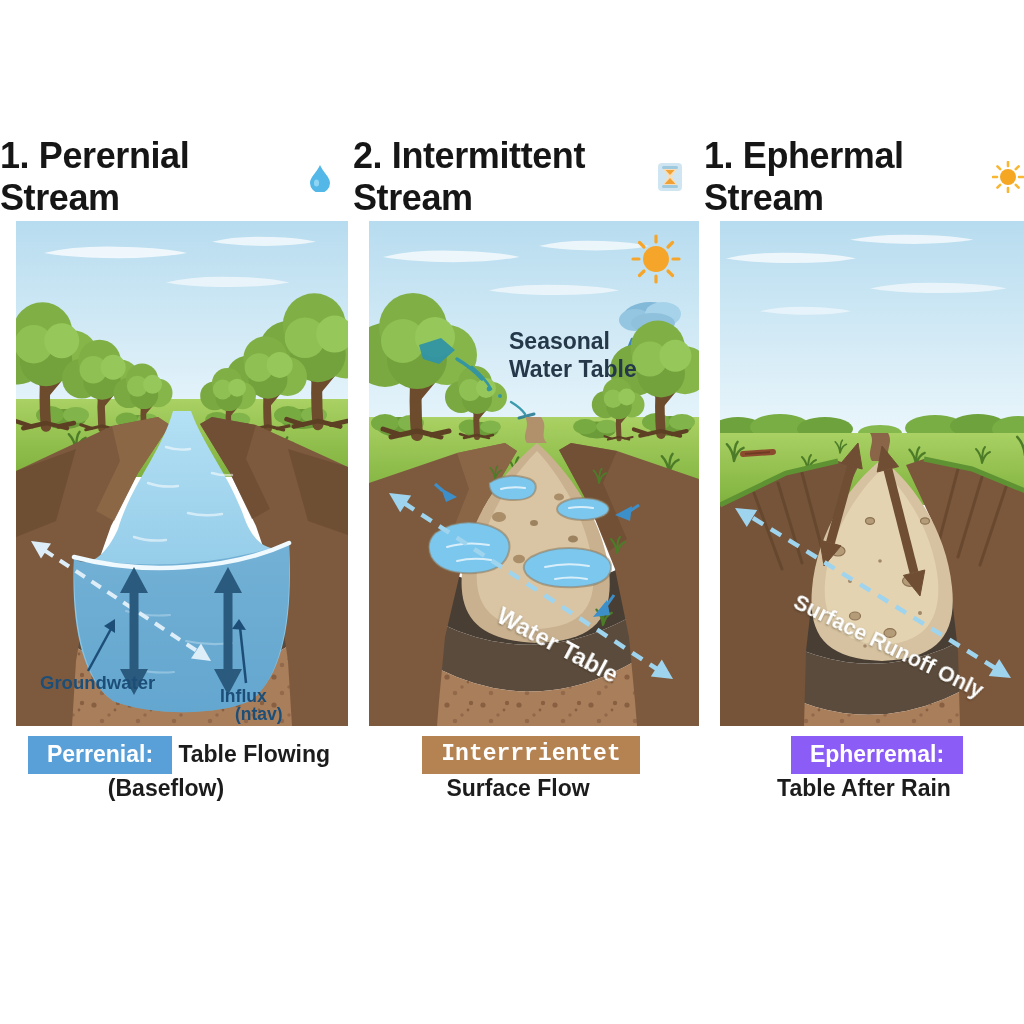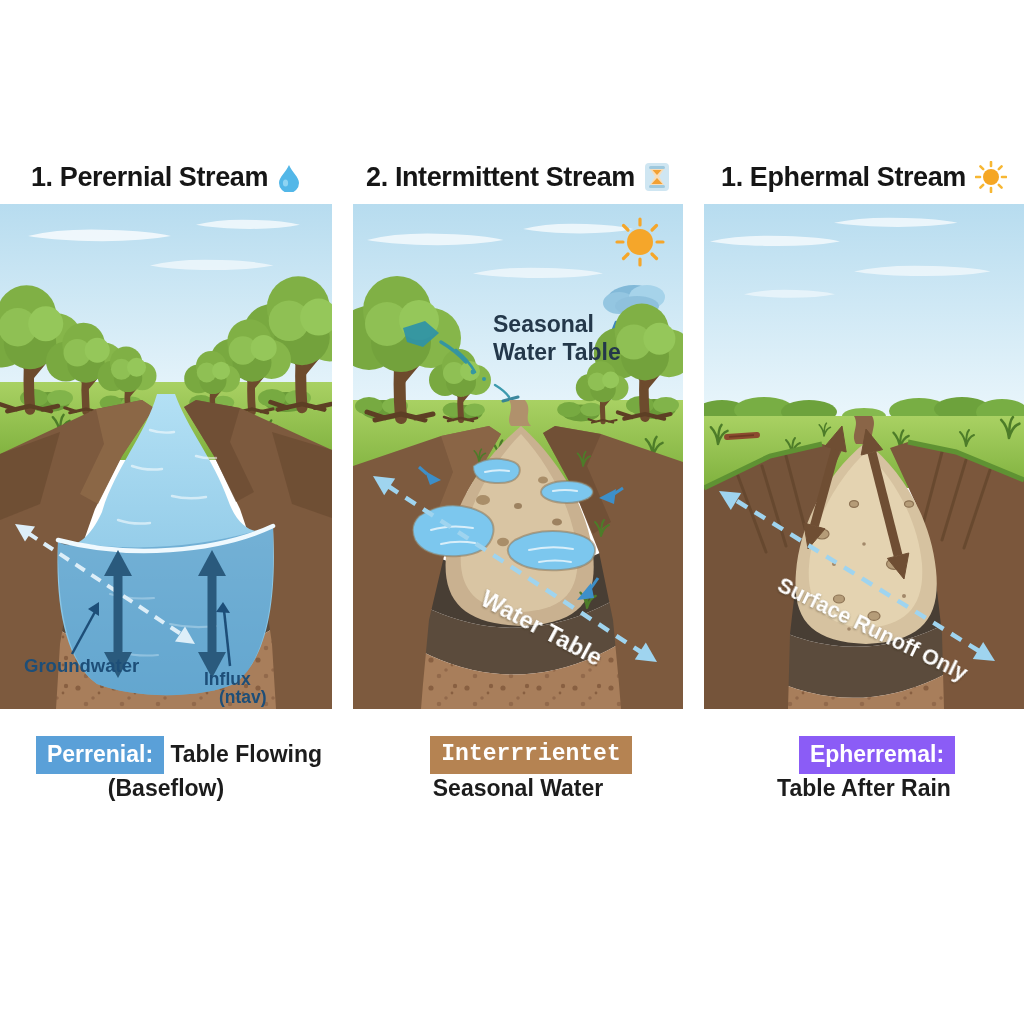--- a/index.html
+++ b/index.html
@@ -1,24 +1,24 @@
 <!DOCTYPE html>
 <html><head>
 <meta charset="utf-8">
 <style>
   * { margin:0; padding:0; box-sizing:border-box; }
   html,body { width:1024px; height:1024px; background:#ffffff; font-family:"Liberation Sans",sans-serif; }
   .canvas { position:relative; width:1024px; height:1024px; background:#ffffff; overflow:hidden; }
   .title-row { position:absolute; top:150px; height:54px; display:flex; align-items:center; justify-content:center; gap:9px;
-               font-weight:bold; font-size:27px; letter-spacing:-0.4px; color:#161616; }
+               font-weight:bold; font-size:36px; letter-spacing:-0.4px; color:#161616; }
   .title-icon { flex:0 0 auto; display:block; }
-  .panel { position:absolute; top:194px; height:525px; }
+  .panel { position:absolute; top:211px; height:525px;margin-left:16px; }
   .panel svg { display:block; width:100%; height:100%; }
   .caption { position:absolute; top:736px; text-align:center; font-weight:bold; font-size:23px; color:#1c1c1c; line-height:1.25; }
-  .cap-hl { display:inline-block; color:#ffffff; padding:4px 11px 5px;margin-left:26px; }
+  .cap-hl { display:inline-block; color:#ffffff; padding:4px 19px 5px;margin-left:26px; }
   .cap-hl.blue  { background:#5aa0d8; }
   .cap-hl.tan   { background:#b58352;font-family:Liberation Mono, monospace; }
   .cap-hl.brown { background:#8b5cf6; }
   .cap-line2 { }
   text { font-family:"Liberation Sans",sans-serif; }
   .lbl-dark  { font-weight:bold; font-size:23px; fill:#24384a; }
   .lbl-blue  { font-weight:bold; fill:#1d4e78; }
   .lbl-white { font-weight:bold; fill:#ffffff; }
   .shadowed  { filter: drop-shadow(0 1px 1px rgba(40,30,10,.45)); }
 </style>
@@ -404,21 +404,21 @@
       <span class="cap-hl blue">Perrenial:</span>
       <span>Table Flowing</span>
     </div>
     <div class="cap-line2">(Baseflow)</div>
   </div>
   <div class="caption" style="left:353px;width:330px">
     <div>
       <span class="cap-hl tan">Interrrientet</span>
       <span></span>
     </div>
-    <div class="cap-line2">Seasonal Water</div>
+    <div class="cap-line2">Surface Flow</div>
   </div>
   <div class="caption" style="left:704px;width:320px">
     <div>
       <span class="cap-hl brown">Epherremal:</span>
       <span></span>
     </div>
     <div class="cap-line2">Table After Rain</div>
   </div>
 
 </div>

